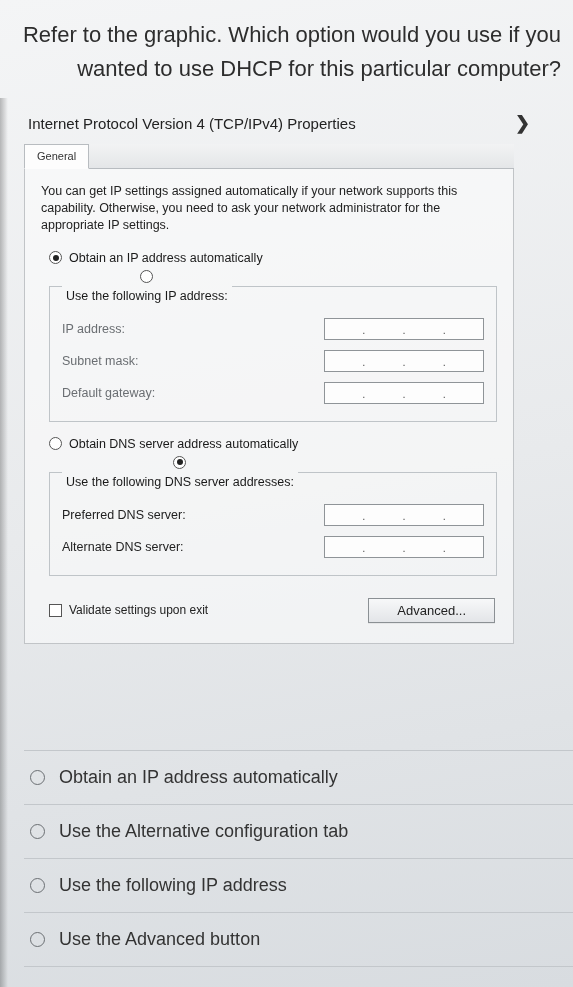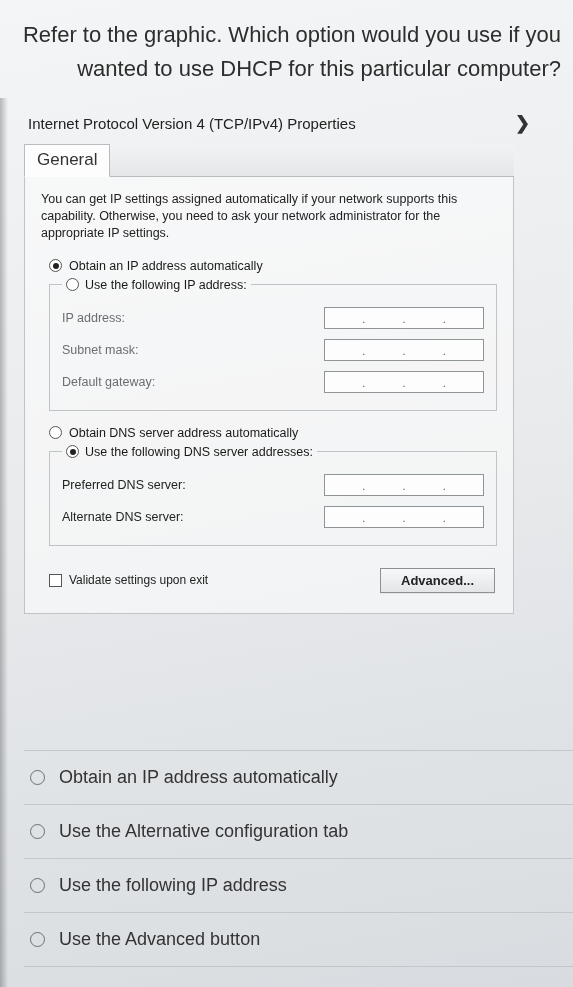--- a/index.html
+++ b/index.html
@@ -34,21 +34,21 @@
     }
     .chev { font-size: 18px; color: #333; font-weight: 600; padding-right: 6px; }
     .tabstrip {
       display: flex;
       border-bottom: 1px solid #b8bcc0;
       background: linear-gradient(#f2f3f4, #e4e6e8);
       width: 490px;
     }
     .tab {
       padding: 5px 12px 6px 12px;
-      font-size: 17px;
+      font-size: 11px;
       border: 1px solid #b8bcc0;
       border-bottom: none;
       background: #eef0f1;
       color: #333;
       position: relative;
     }
     .tab.active {
       background: #fdfdfd;
       border-bottom: 1px solid #fdfdfd;
       margin-bottom: -1px;
@@ -89,20 +89,21 @@
       padding: 10px 12px 12px 12px;
       position: relative;
     }
     fieldset.group legend {
       font-size: 12.5px;
       padding: 0 4px;
       display: flex;
       align-items: center;
       gap: 6px;
       color: #1a1a1a;
+      flex-direction: column;
     }
     .field-row {
       display: flex;
       align-items: center;
       justify-content: space-between;
       padding: 5px 0;
       font-size: 12.5px;
     }
     .field-row .lbl { color: #6a6e72; }
     .field-row.active .lbl { color: #222; }
@@ -115,23 +116,22 @@
     .bottom-row {
       display: flex; align-items: center; justify-content: space-between;
       padding: 10px 2px 0 8px;
     }
     .chk-row { display: flex; align-items: center; gap: 7px; font-size: 12px; color: #222; }
     .chk {
       width: 13px; height: 13px; border: 1.5px solid #555; background: #fff; flex-shrink: 0;
     }
     .btn {
       border: 1px solid #8b9094; background: linear-gradient(#f7f8f9,#e3e5e8);
-      padding: 4px 20px; font-size: 13px; color: #222;
+      padding: 4px 28px; font-size: 13px; color: #222;
       box-shadow: 0 1px 0 rgba(0,0,0,0.05);
-      font-weight: bold;
     }
     .answers {
       position: absolute;
       left: 24px;
       right: 0;
       top: 750px;
     }
     .answers .opt {
       border-top: 1px solid #c3c7cb;
       padding: 16px 10px 16px 6px;

